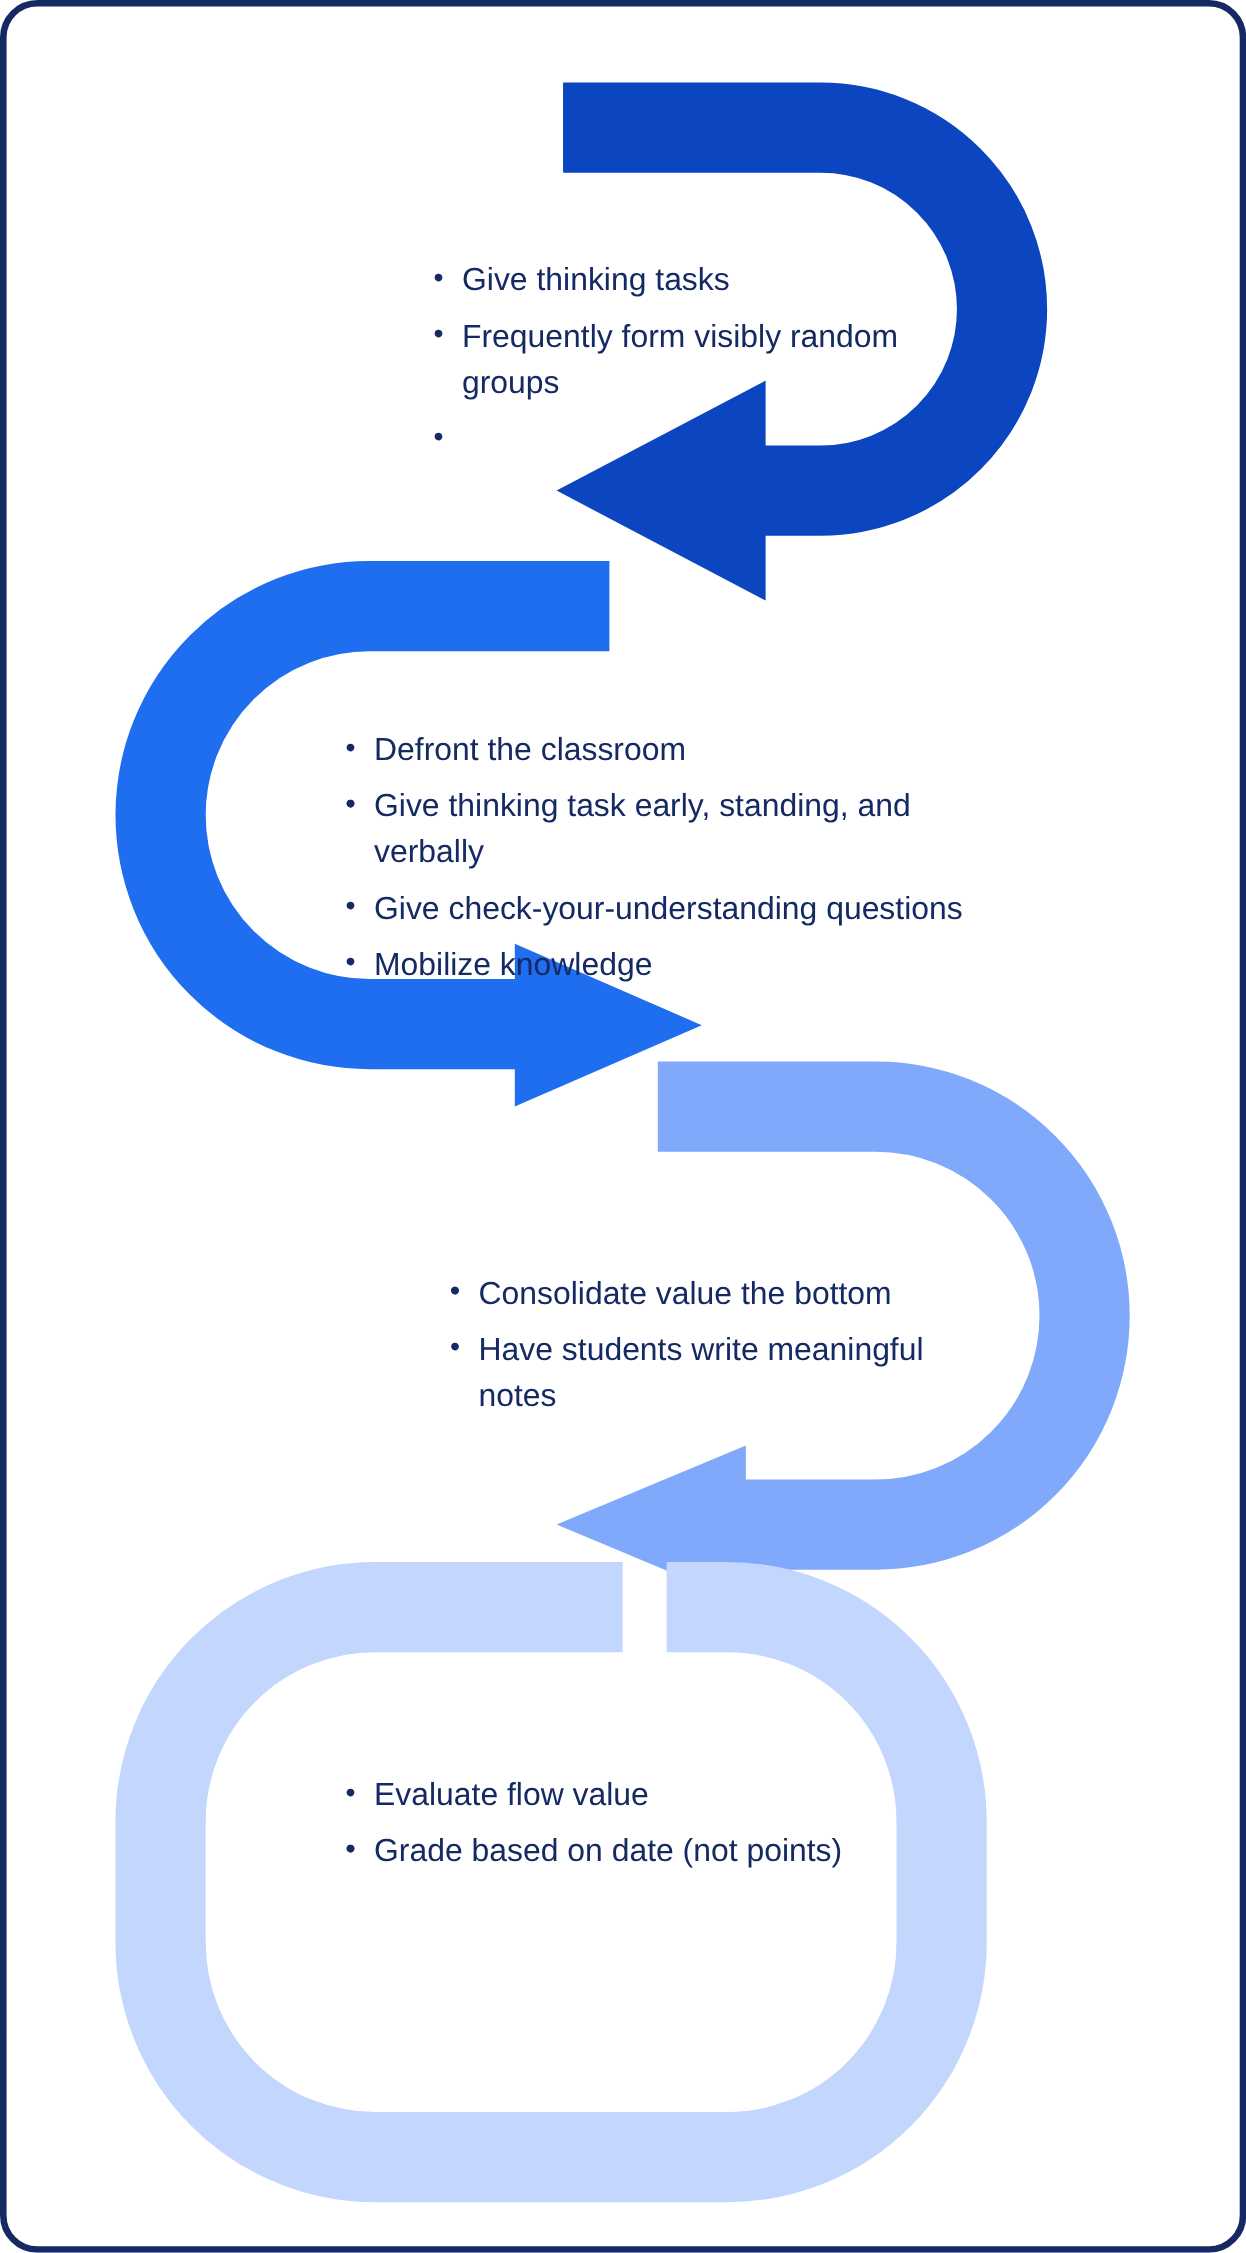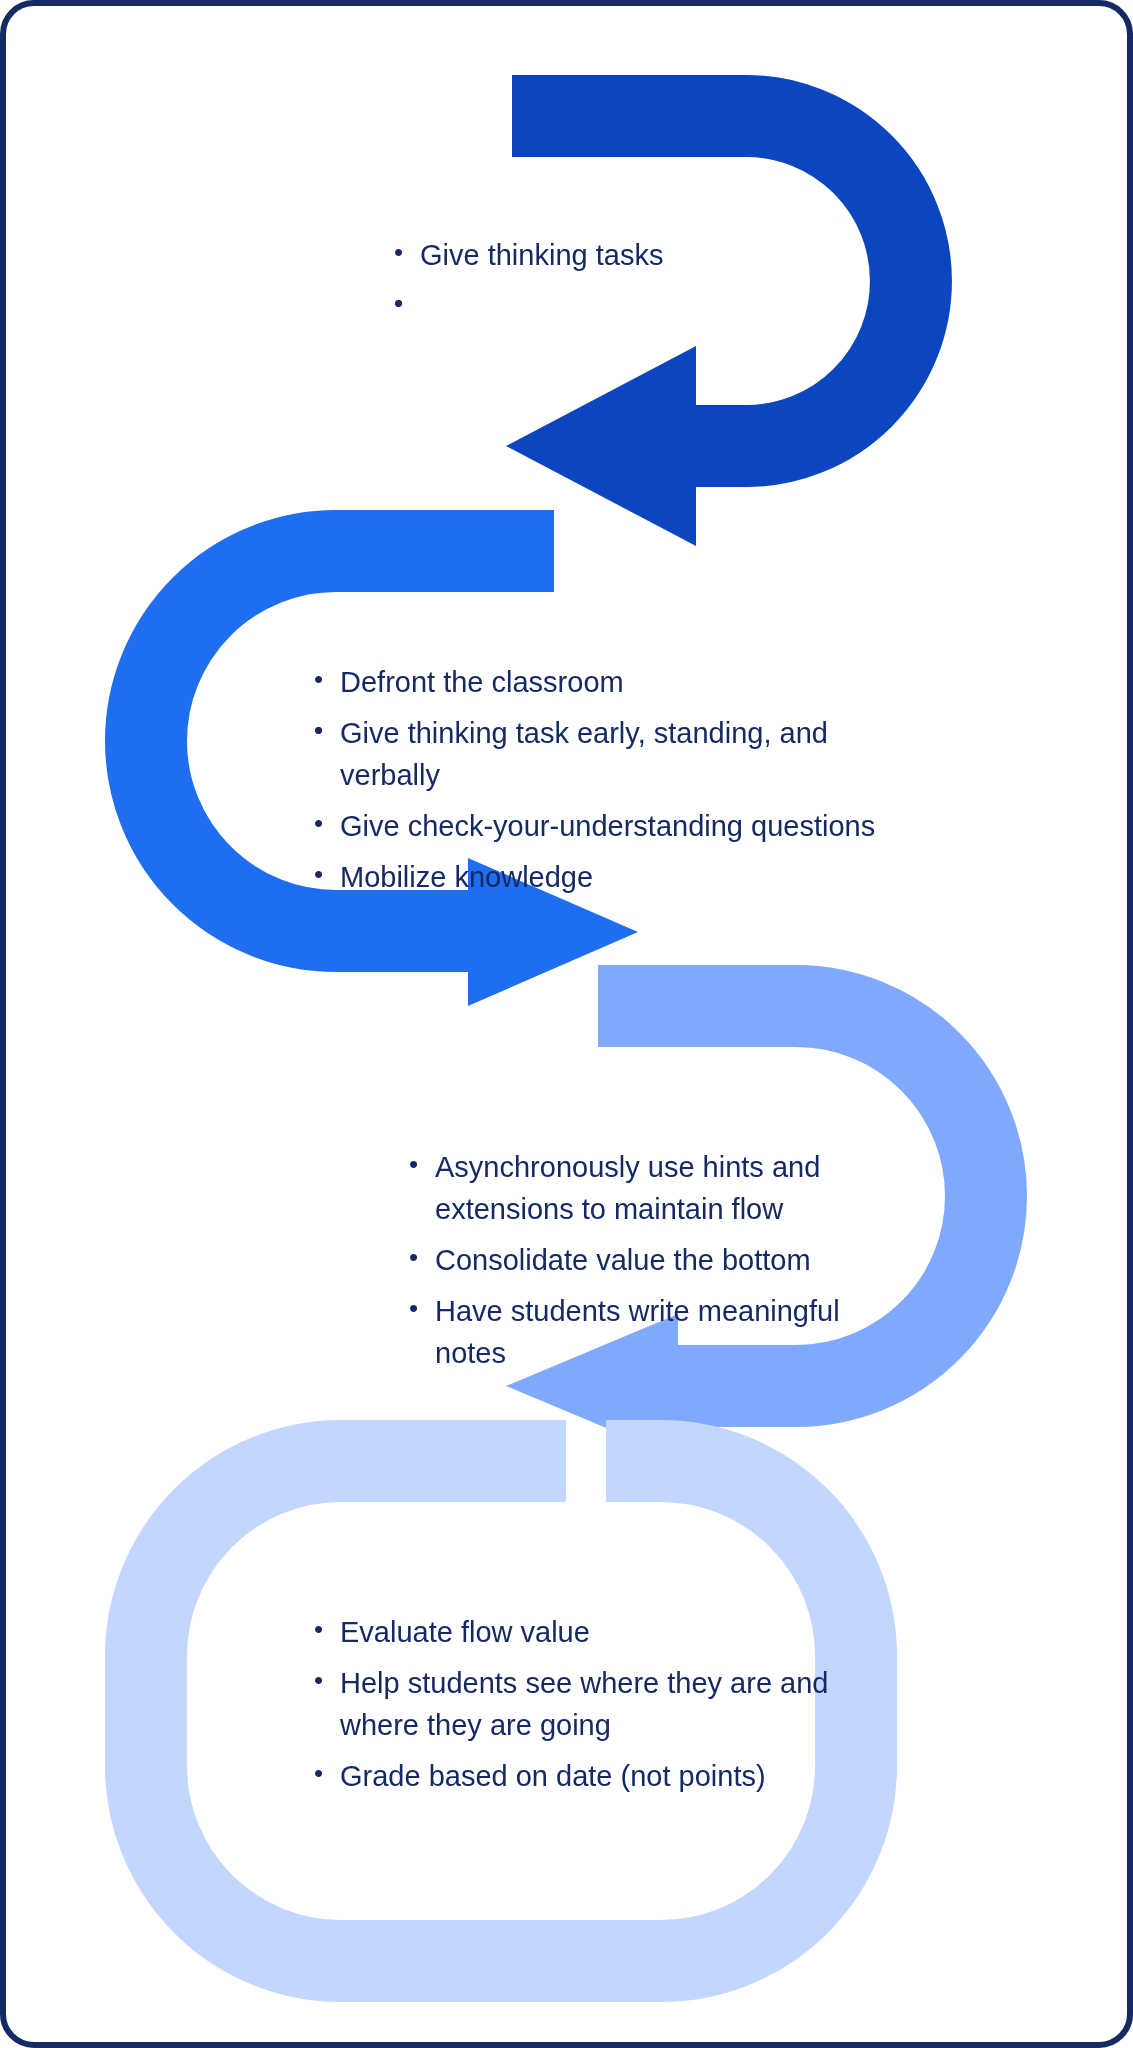--- a/index.html
+++ b/index.html
@@ -120,45 +120,45 @@
                L 600 1455" fill="none" stroke="#c3d6fd" stroke-width="82" stroke-linecap="butt"></path>
     </g>
 
   </svg>
 
   <div class="text-layer">
 
     <div class="stage-text" id="stage-1">
       <ul>
         <li><span class="bullet">•</span><span>Give thinking tasks</span></li>
-        <li><span class="bullet">•</span></li>
+        <li><span class="bullet">•</span><span>Frequently form visibly random groups</span></li>
         <li><span class="bullet">•</span></li>
       </ul>
     </div>
 
     <div class="stage-text" id="stage-2">
       <ul>
         <li><span class="bullet">•</span><span>Defront the classroom</span></li>
         <li><span class="bullet">•</span></li>
         <li><span class="bullet">•</span><span>Give thinking task early, standing, and verbally</span></li>
         <li><span class="bullet">•</span><span>Give check-your-understanding questions</span></li>
         <li><span class="bullet">•</span><span>Mobilize knowledge</span></li>
       </ul>
     </div>
 
     <div class="stage-text" id="stage-3">
       <ul>
-        <li><span class="bullet">•</span><span>Asynchronously use hints and extensions to maintain flow</span></li>
+        <li><span class="bullet">•</span></li>
         <li><span class="bullet">•</span><span>Consolidate value the bottom</span></li>
         <li><span class="bullet">•</span><span>Have students write meaningful notes</span></li>
       </ul>
     </div>
 
     <div class="stage-text" id="stage-4">
       <ul>
         <li><span class="bullet">•</span><span>Evaluate flow value</span></li>
-        <li><span class="bullet">•</span><span>Help students see where they are and where they are going</span></li>
+        <li><span class="bullet">•</span></li>
         <li><span class="bullet">•</span><span>Grade based on date (not points)</span></li>
       </ul>
     </div>
 
   </div>
 </div>
 
 </body></html>

